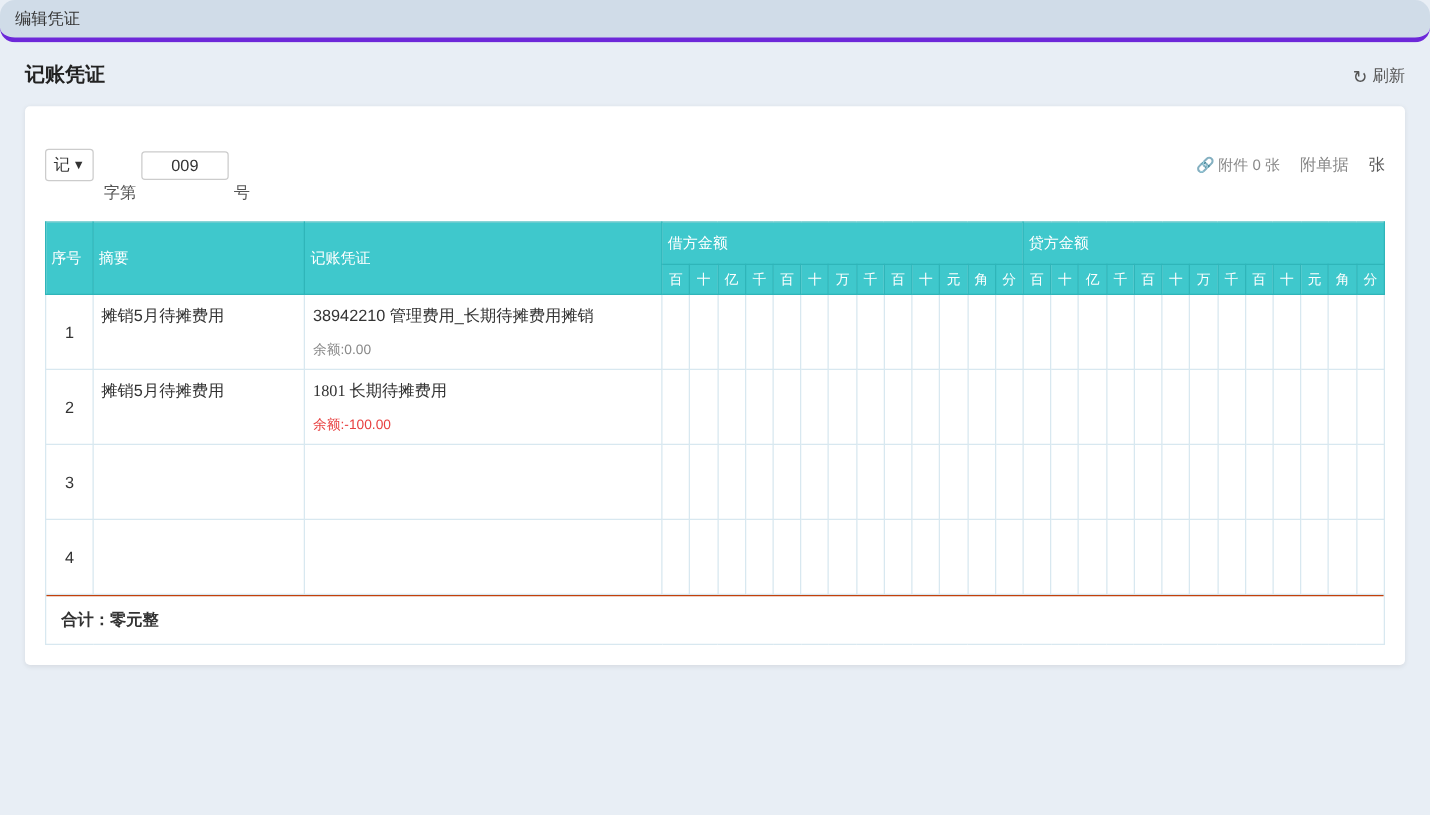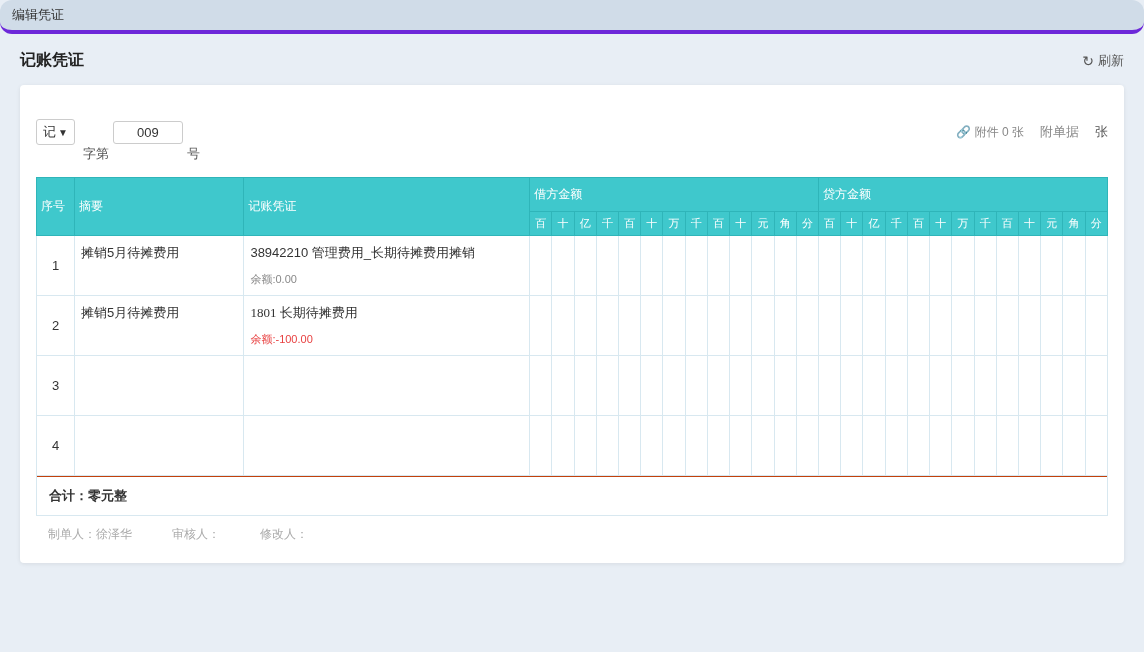--- a/index.html
+++ b/index.html
@@ -423,19 +423,14 @@
             <td colspan="29" style="padding:0;">
               <div class="summary-footer">
                 <span>合计：零元整</span>
               </div>
             </td>
           </tr>
         </tfoot>
       </table>
     </div>
 
-    <div class="footer-info">
-      <span>制单人：徐泽华</span>
-      <span>审核人：</span>
-      <span>修改人：</span>
-    </div>
   </div>
 </div>
 
 </body></html>

